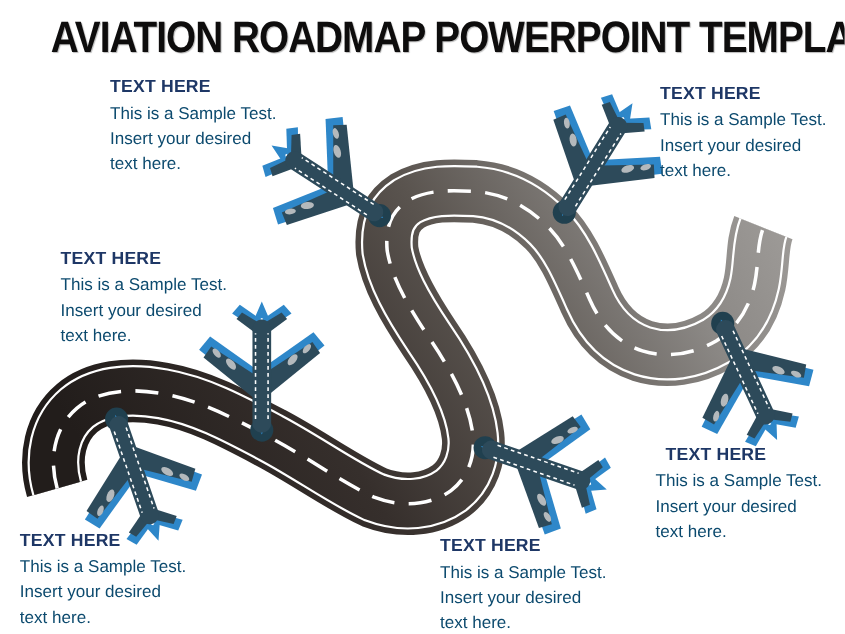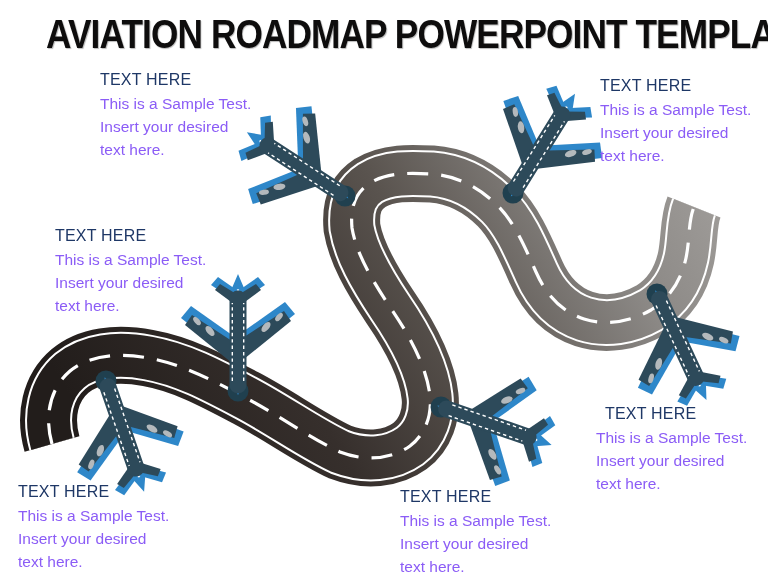--- a/index.html
+++ b/index.html
@@ -19,24 +19,24 @@
     color:#0e0d0d;
     letter-spacing:-1px;
     white-space:nowrap;
     transform:scaleX(0.88);
     transform-origin:50% 50%;
     text-shadow:1px 1px 1px rgba(0,0,0,0.28);
   }
   .art{position:absolute;left:0;top:0;}
   .tb{position:absolute;width:185px;}
   .tb-h{
-    font-size:16px;font-weight:normal;color:#1e3766;
+    font-size:16px;font-weight:bold;color:#1e3766;
     line-height:19px;margin-bottom:3px;letter-spacing:0.2px;
   }
-  .tb-l{font-size:15.5px;color:#8b5cf6;line-height:23px;}
+  .tb-l{font-size:15.5px;color:#0c4a6e;line-height:23px;}
   .tb-h.indent{margin-left:9px;}
 </style>
 </head>
 <body>
 
 <div class="slide">
 
   <div class="title">AVIATION ROADMAP POWERPOINT TEMPLATE</div>
 
   <svg class="art" width="768" height="576" viewBox="0 0 768 576">

